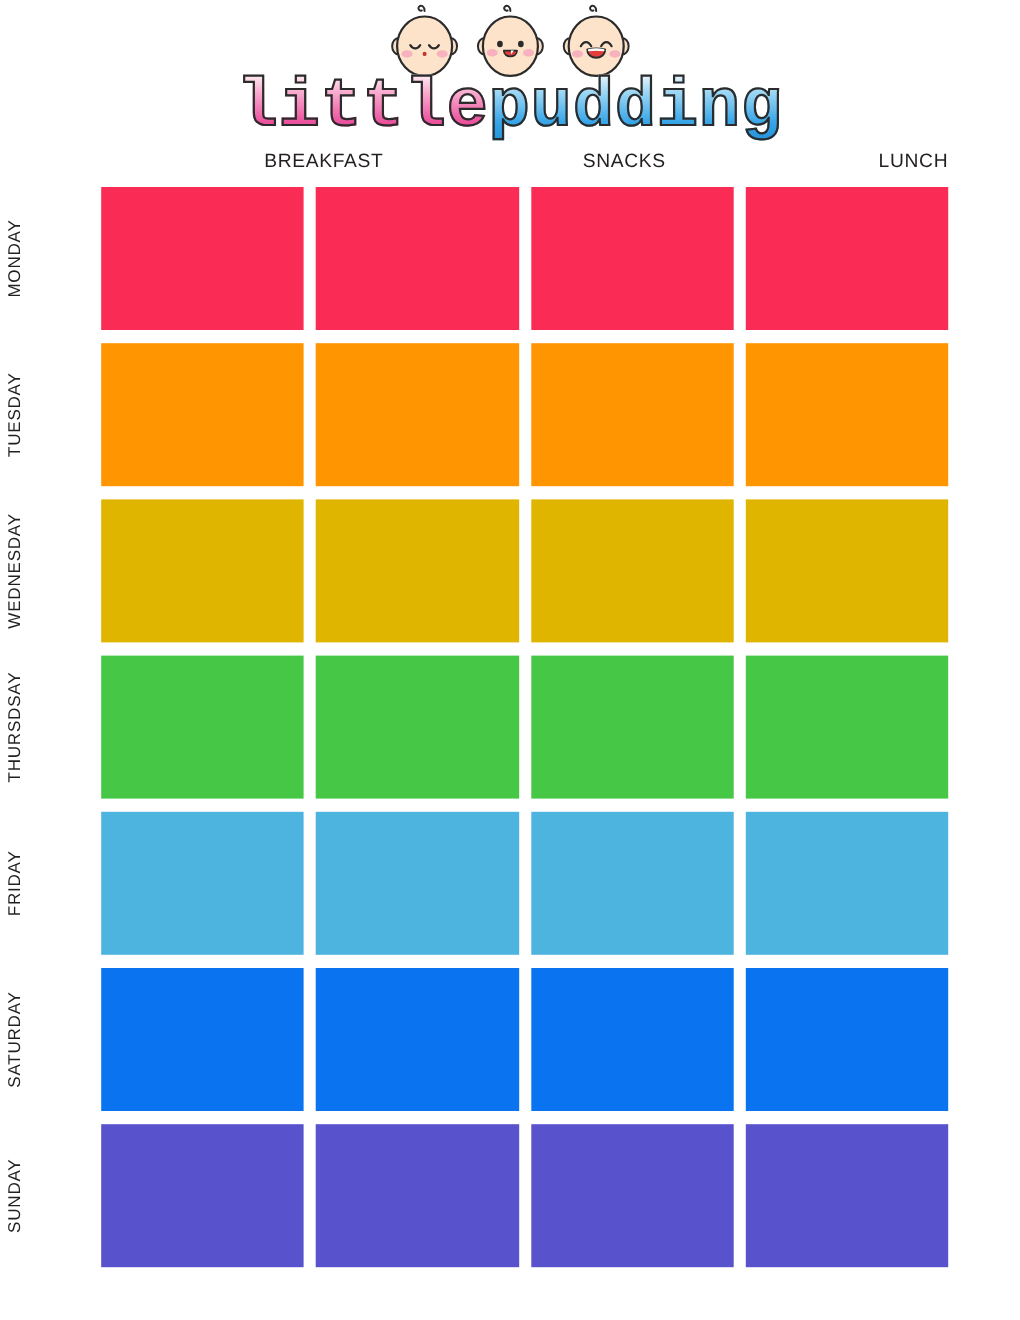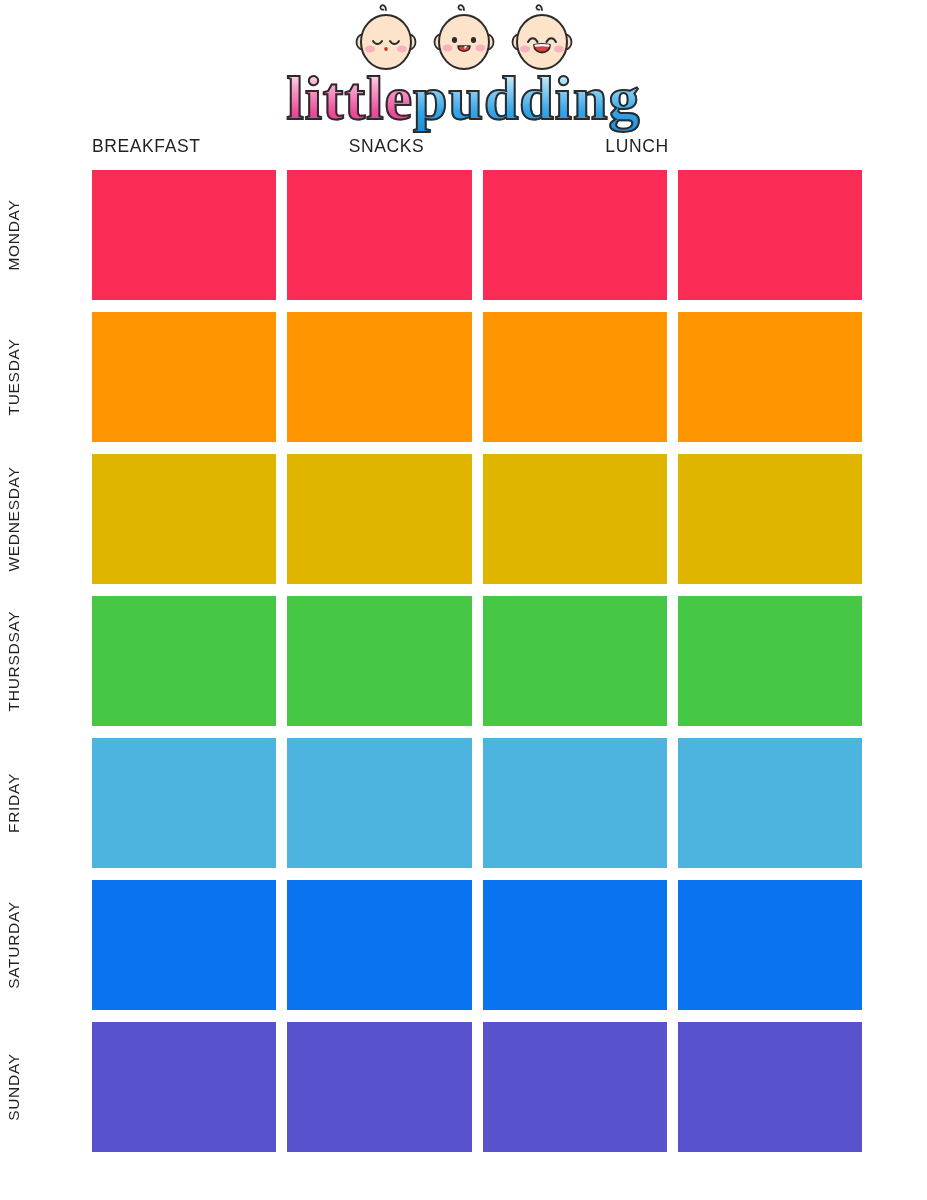--- a/index.html
+++ b/index.html
@@ -44,21 +44,21 @@
     position: absolute;
     left: 0;
     right: 0;
     top: 62px;
     text-align: center;
     height: 72px;
     line-height: 72px;
     white-space: nowrap;
   }
   .wordmark span {
-    font-family: Liberation Serif, serif;
+    font-family: Liberation Mono, monospace;
     font-size: 62px;
     font-weight: bold;
     letter-spacing: 1px;
     -webkit-text-stroke: 2px #2b2b2b;
     paint-order: stroke fill;
   }
   .wm-little {
     background: linear-gradient(to bottom, #ffffff 2%, #f9a8cd 32%, #ea4b9a 72%, #e23d8e 100%);
     -webkit-background-clip: text;
     background-clip: text;
@@ -80,21 +80,21 @@
   }
   .col-headers {
     position: relative;
     height: 34px;
     margin-left: 92px;
     margin-right: 65px;
     display: flex;
   }
   .col-header {
     flex: 1 1 0;
-    text-align: left;
+    text-align: right;
     font-size: 17.5px;
     letter-spacing: 0.6px;
     color: #231f20;
     font-family: "Liberation Sans", sans-serif;
   }
 
   
   .grid-wrap {
     position: relative;
     margin-left: 92px;

